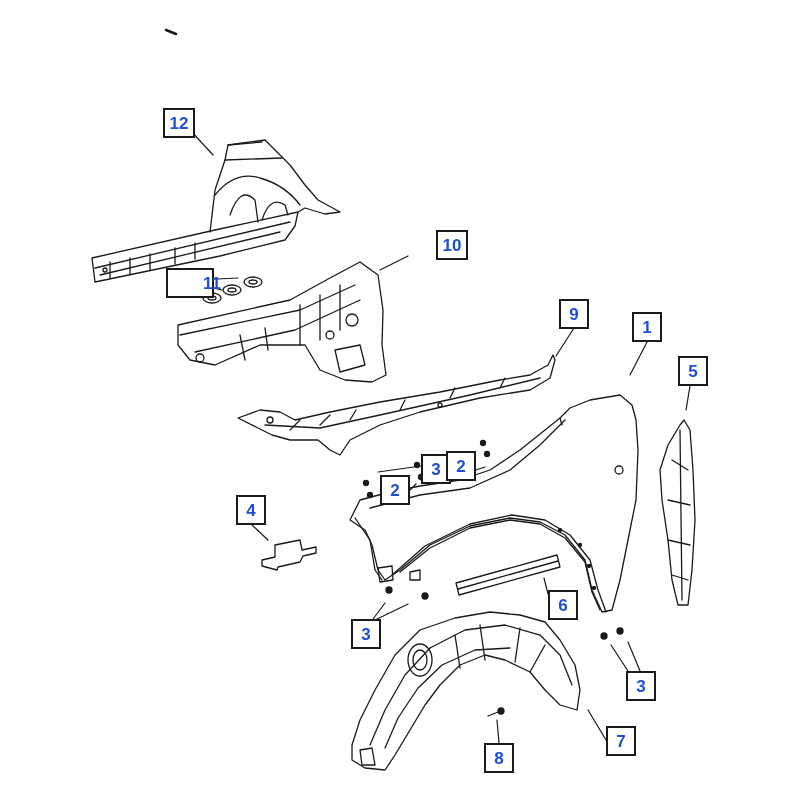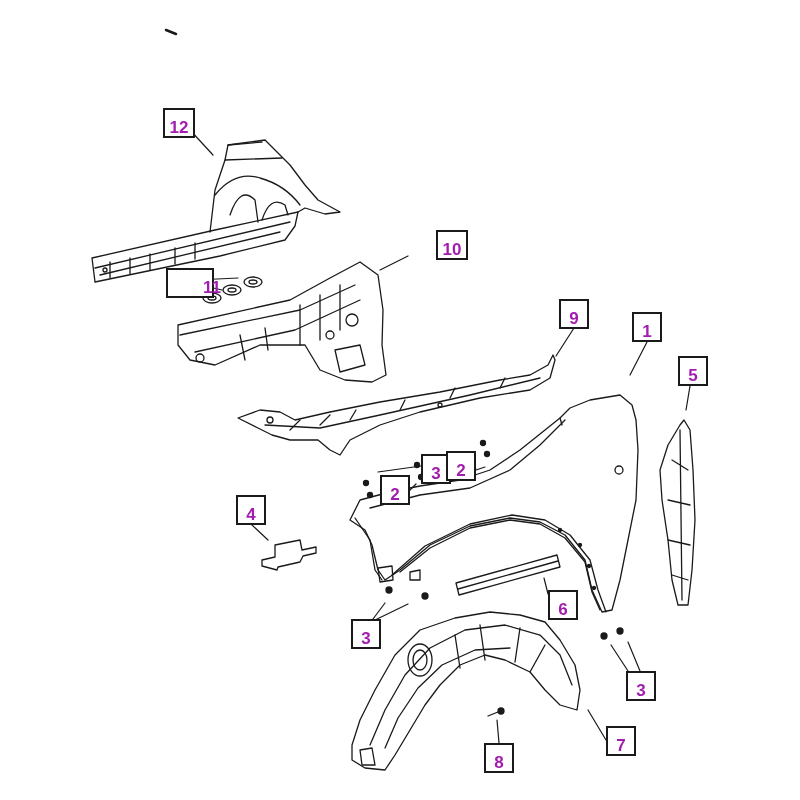--- a/index.html
+++ b/index.html
@@ -1,22 +1,22 @@
 <!DOCTYPE html>
 <html><head>
 <meta charset="utf-8">
 <style>
   html, body { margin:0; padding:0; background:#ffffff; }
   body { width:800px; height:800px; position:relative; overflow:hidden; font-family:"Liberation Sans", sans-serif; }
   #stage { position:absolute; left:0; top:0; width:800px; height:800px; }
   .callout {
     position:absolute; width:30px; height:30px; box-sizing:border-box;
     border:2.5px solid #1a1a1a; background:#fff;
-    display:flex; align-items:flex-end; justify-content:center;
-    font-family:"Liberation Sans", sans-serif; font-weight:bold; font-size:17px; color:#a21caf;
+    display:flex; align-items:center; justify-content:center;
+    font-family:"Liberation Sans", sans-serif; font-weight:bold; font-size:17px; color:#1d4ed8;
     cursor:pointer;
   }
   .callout span { line-height:1; }
   svg { position:absolute; left:0; top:0; }
 </style>
 </head>
 <body>
 
 <div id="stage">
   <svg width="800" height="800" viewBox="0 0 800 800" fill="none" stroke="#1a1a1a" stroke-width="1.3" stroke-linejoin="round" stroke-linecap="round">

